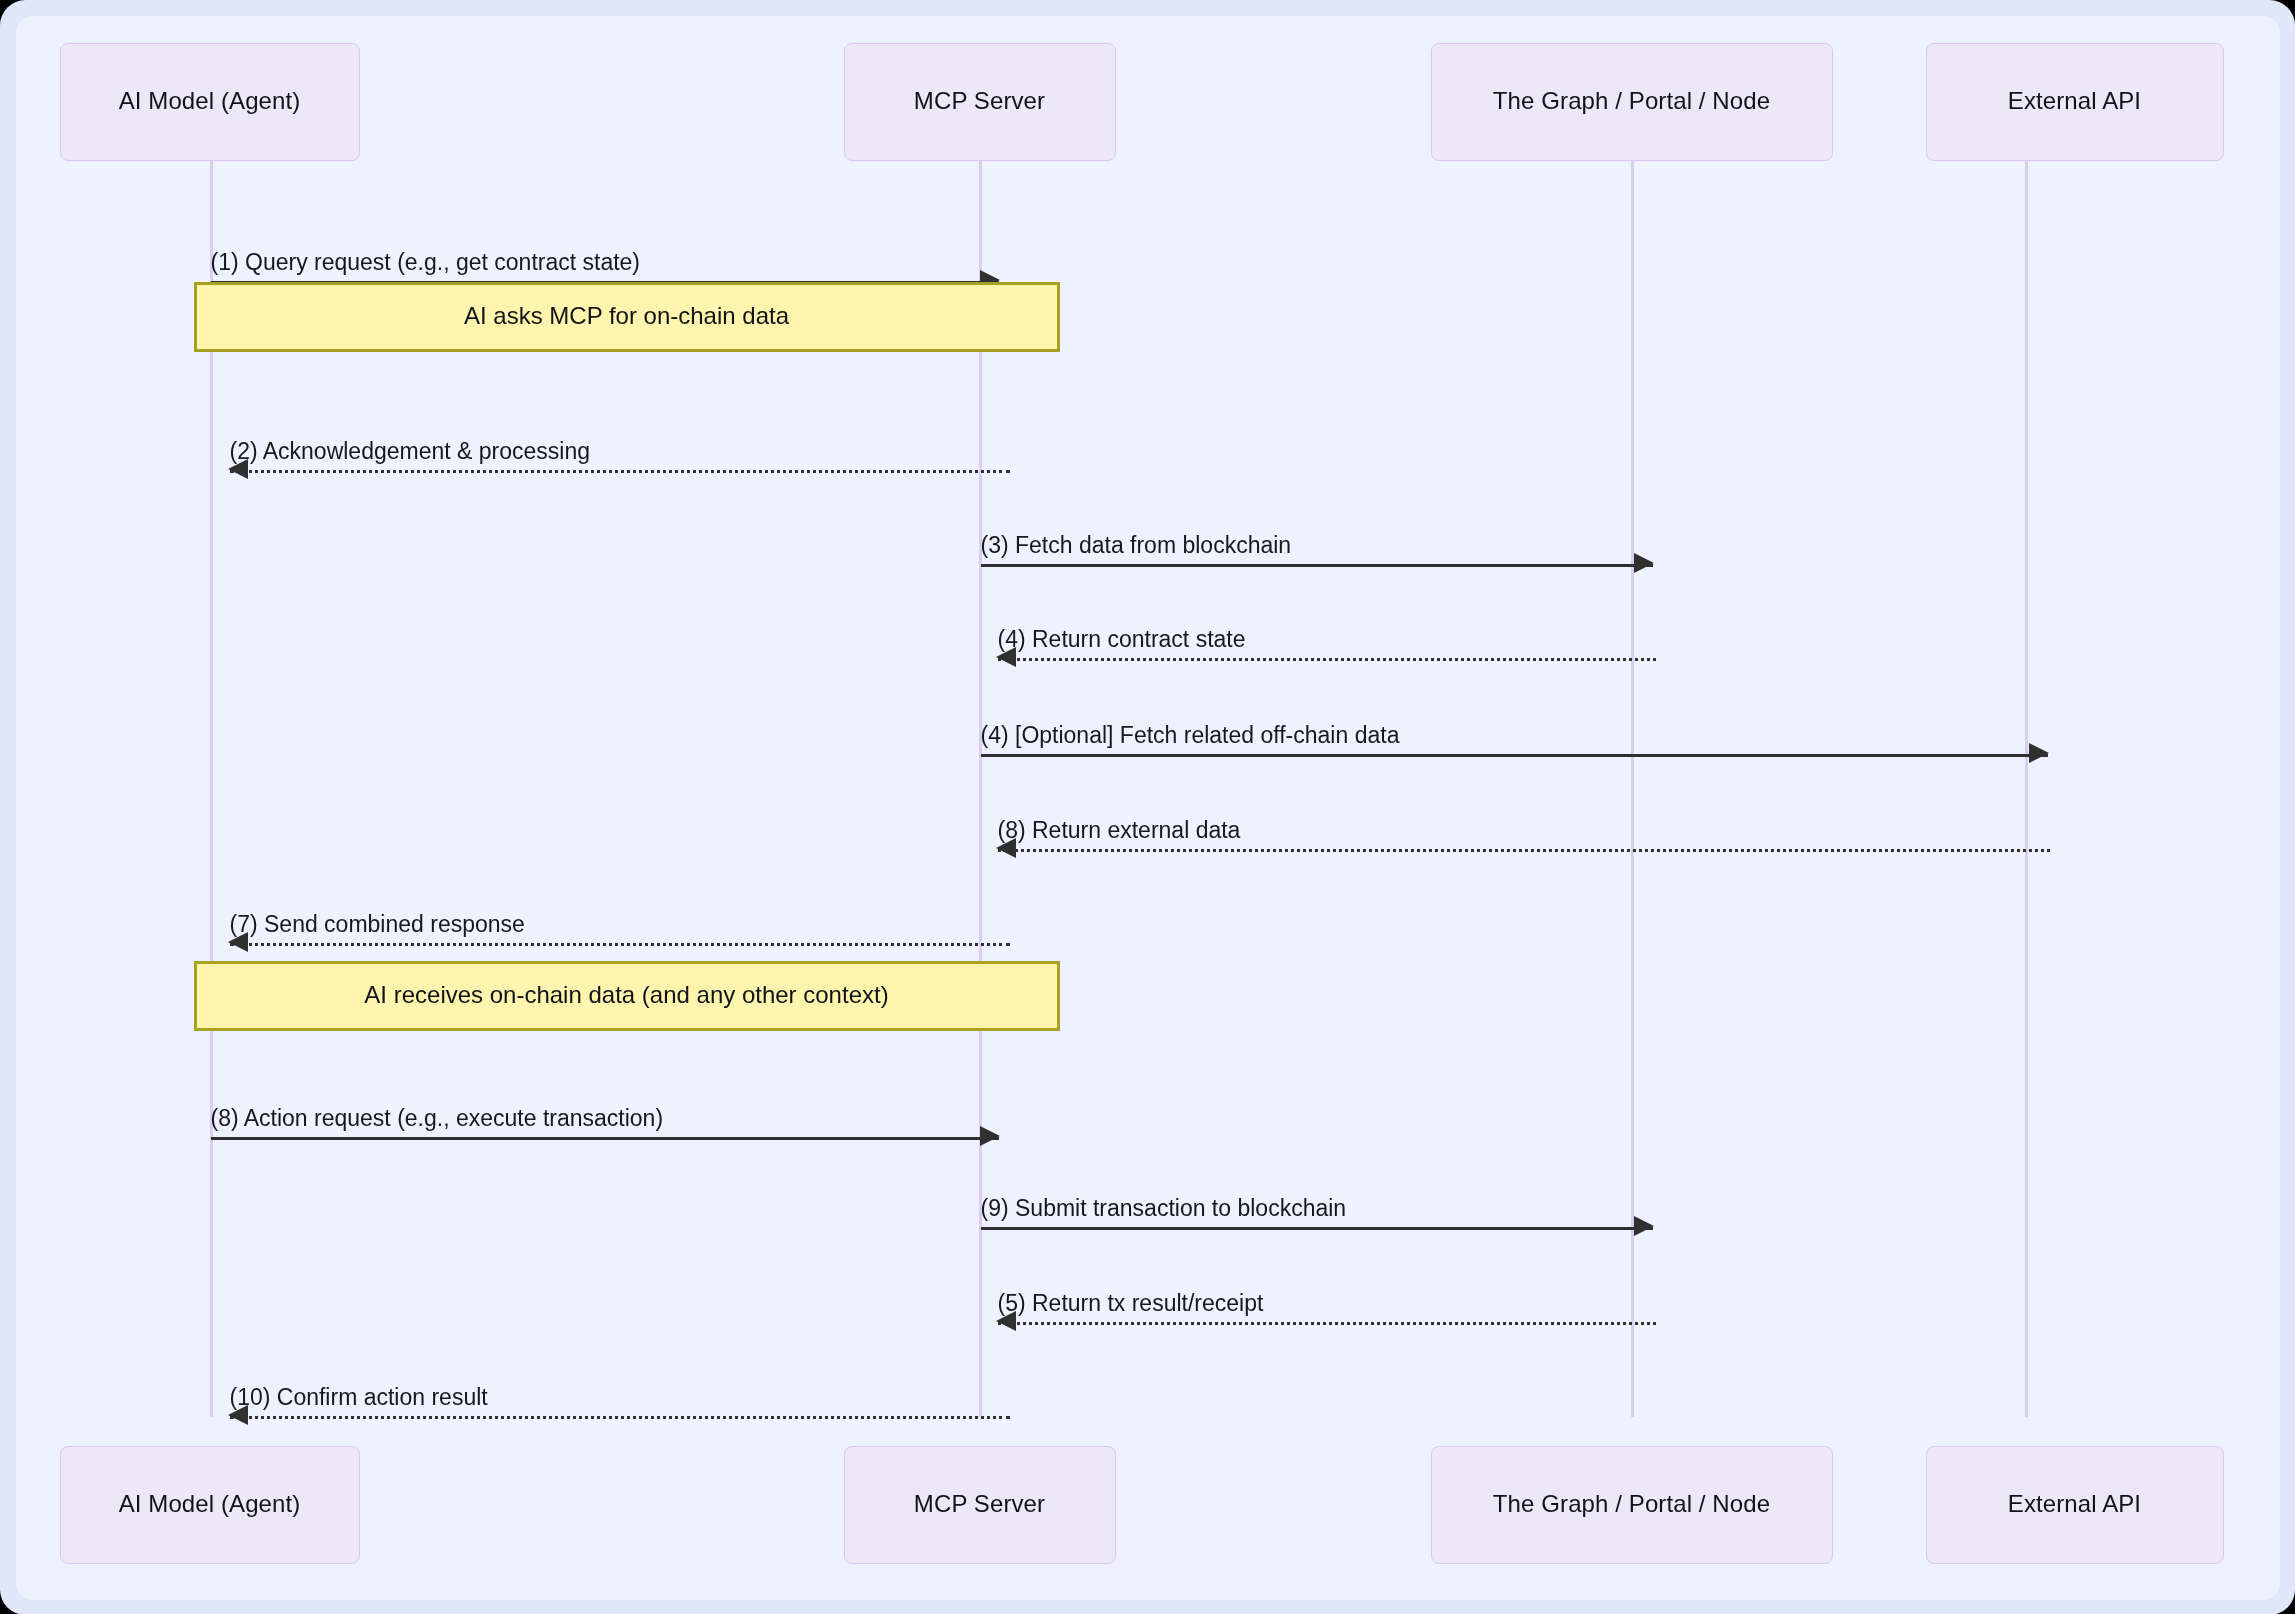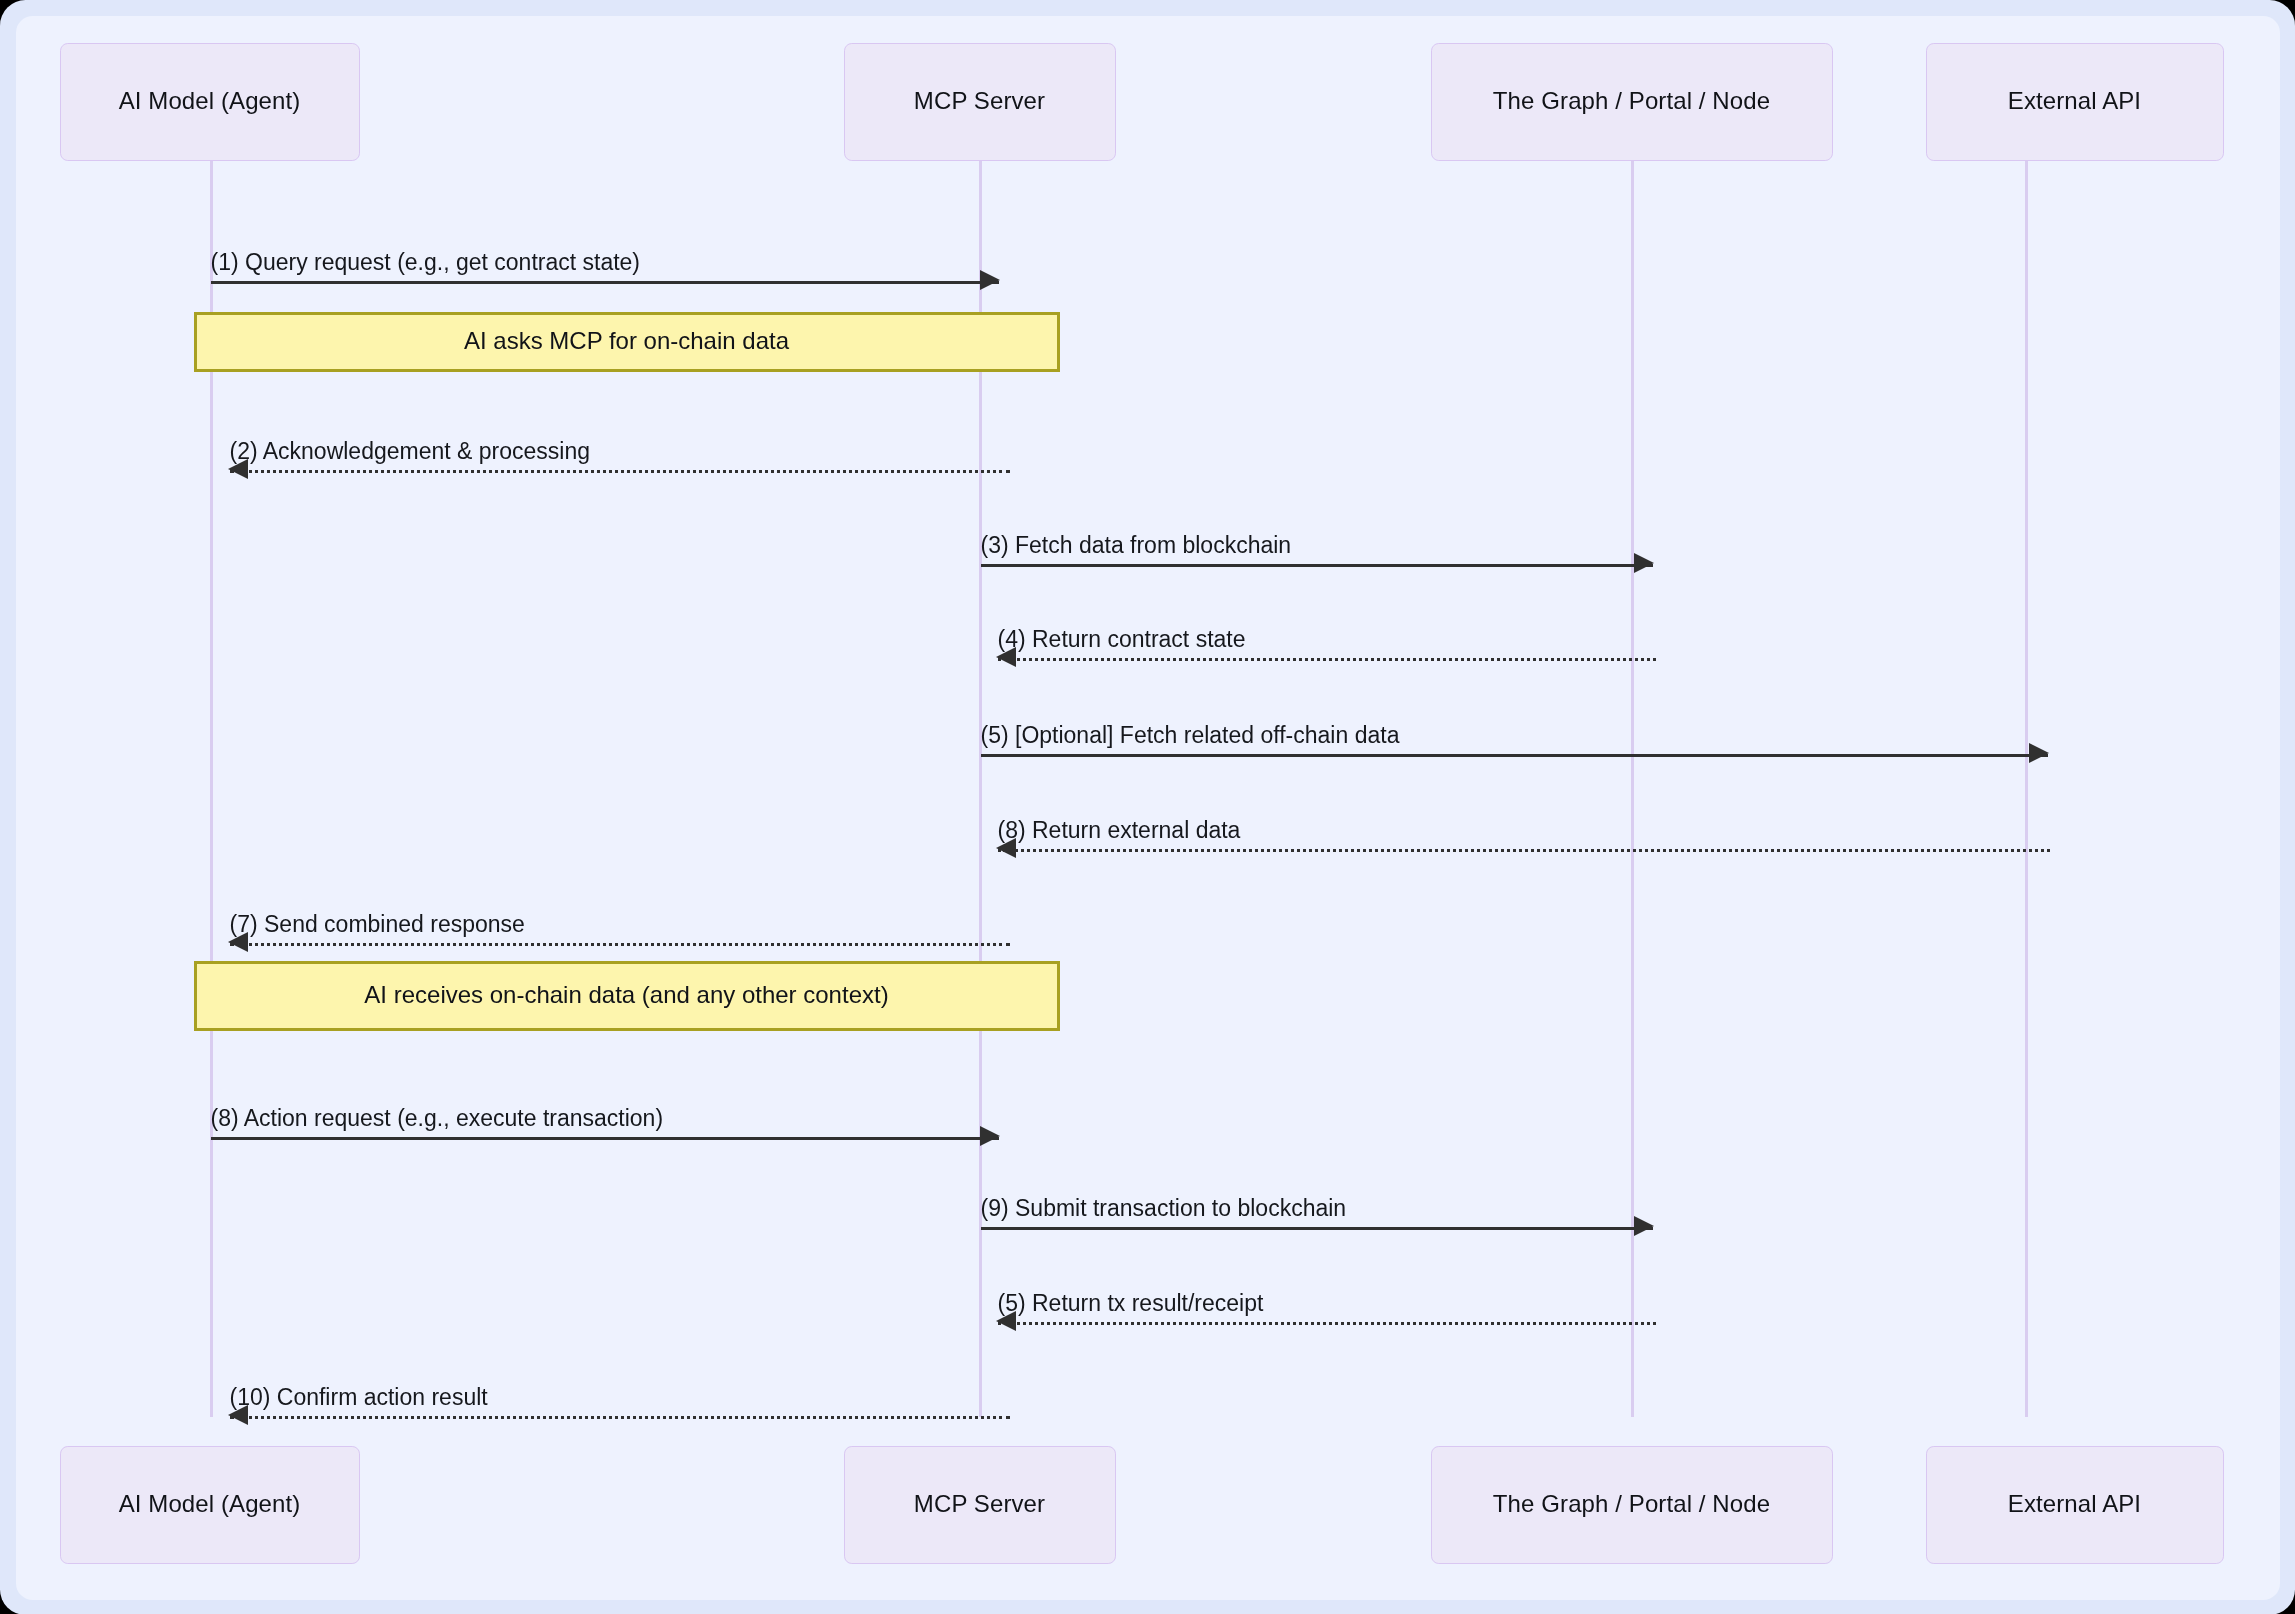--- a/index.html
+++ b/index.html
@@ -138,42 +138,42 @@
     <div class="participant" style="left:1415px; top:27px; width:402px; height:118px;">The Graph / Portal / Node</div>
 
     <div class="participant" style="left:1910px; top:27px; width:298px; height:118px;">External API</div>
 
     <div class="message" style="left:195px; top:265px; width:788px;">
       <div class="msg-label">(1) Query request (e.g., get contract state)</div>
       <div class="msg-line"></div>
       <div class="arrowhead right"></div>
     </div>
 
-    <div class="note" style="left:178px; top:296px; width:866px; height:60px;">AI asks MCP for on-chain data</div>
+    <div class="note" style="left:178px; top:266px; width:866px; height:70px;">AI asks MCP for on-chain data</div>
 
     <div class="message" style="left:214px; top:454px; width:780px;">
       <div class="msg-label">(2) Acknowledgement &amp; processing</div>
       <div class="msg-line dashed"></div>
       <div class="arrowhead left"></div>
     </div>
 
     <div class="message" style="left:965px; top:548px; width:672px;">
       <div class="msg-label">(3) Fetch data from blockchain</div>
       <div class="msg-line"></div>
       <div class="arrowhead right"></div>
     </div>
 
     <div class="message" style="left:982px; top:642px; width:658px;">
       <div class="msg-label">(4) Return contract state</div>
       <div class="msg-line dashed"></div>
       <div class="arrowhead left"></div>
     </div>
 
     <div class="message" style="left:965px; top:738px; width:1067px;">
-      <div class="msg-label">(5) [Optional] Fetch related off-chain data</div>
+      <div class="msg-label">(4) [Optional] Fetch related off-chain data</div>
       <div class="msg-line"></div>
       <div class="arrowhead right"></div>
     </div>
 
     <div class="message" style="left:982px; top:833px; width:1052px;">
       <div class="msg-label">(8) Return external data</div>
       <div class="msg-line dashed"></div>
       <div class="arrowhead left"></div>
     </div>
 

